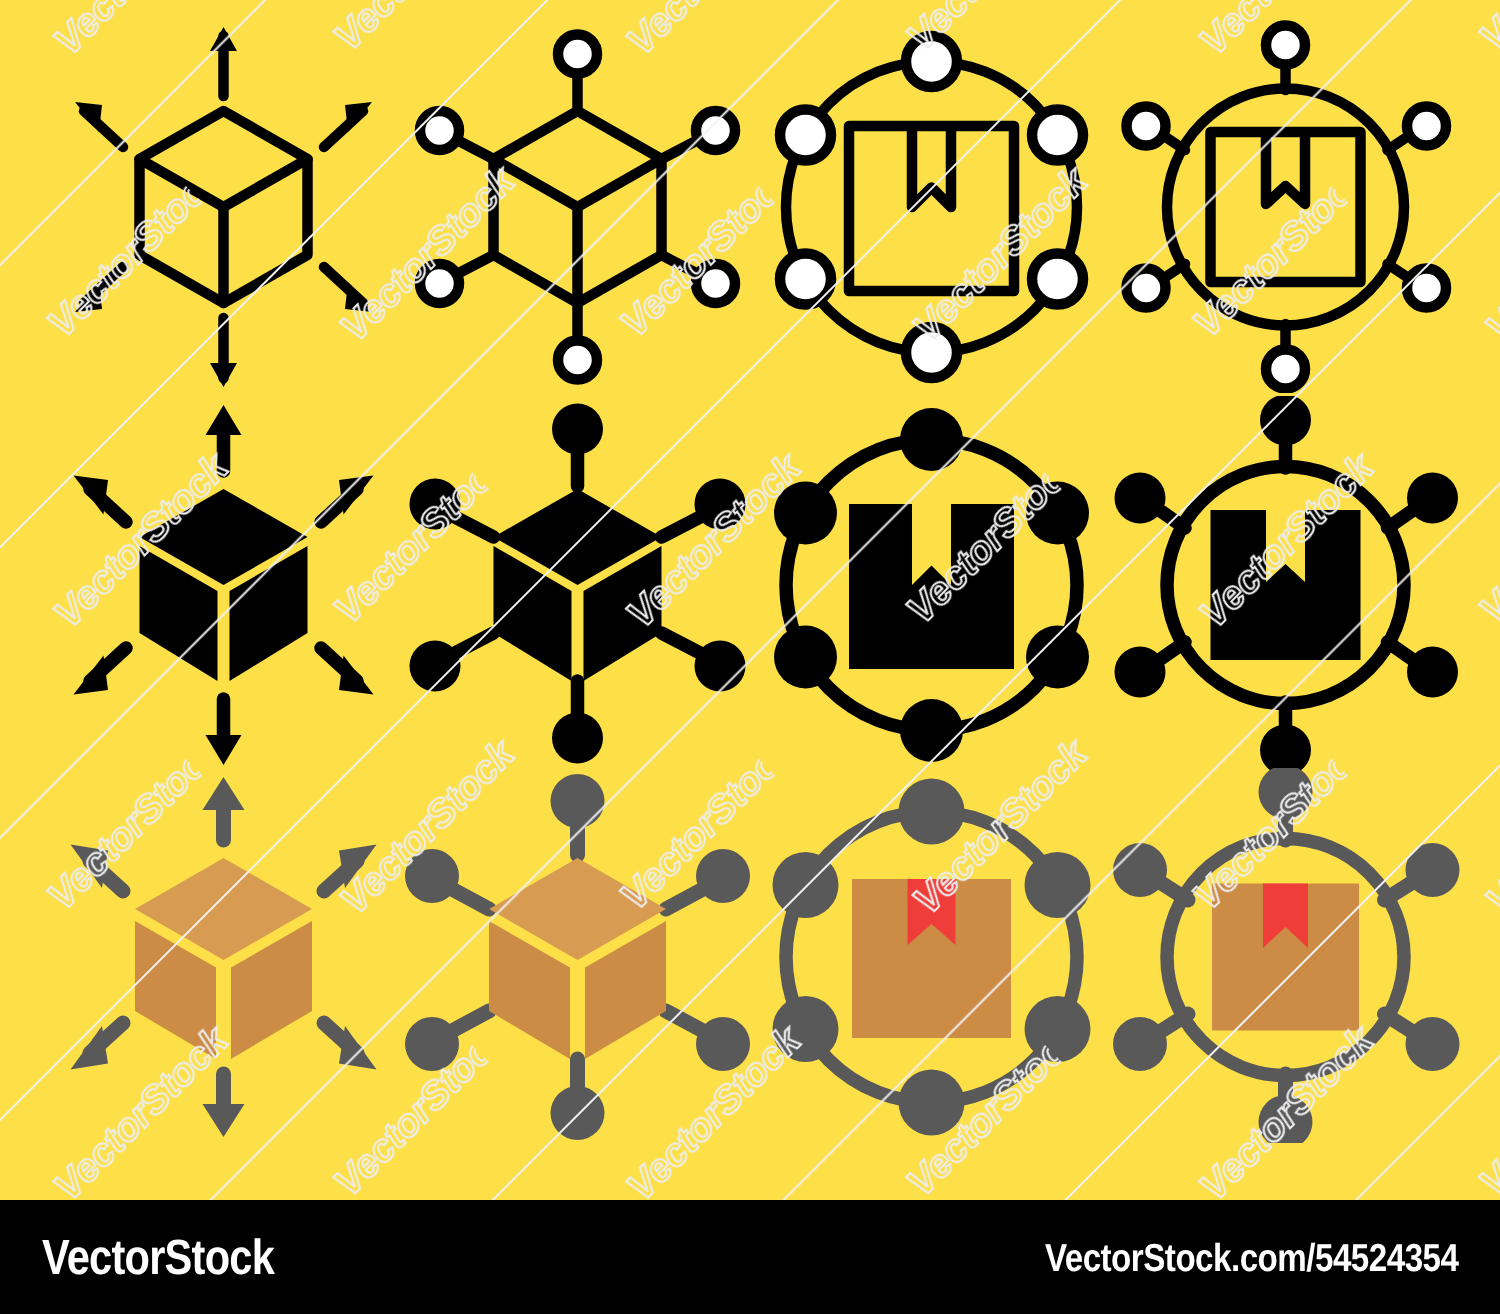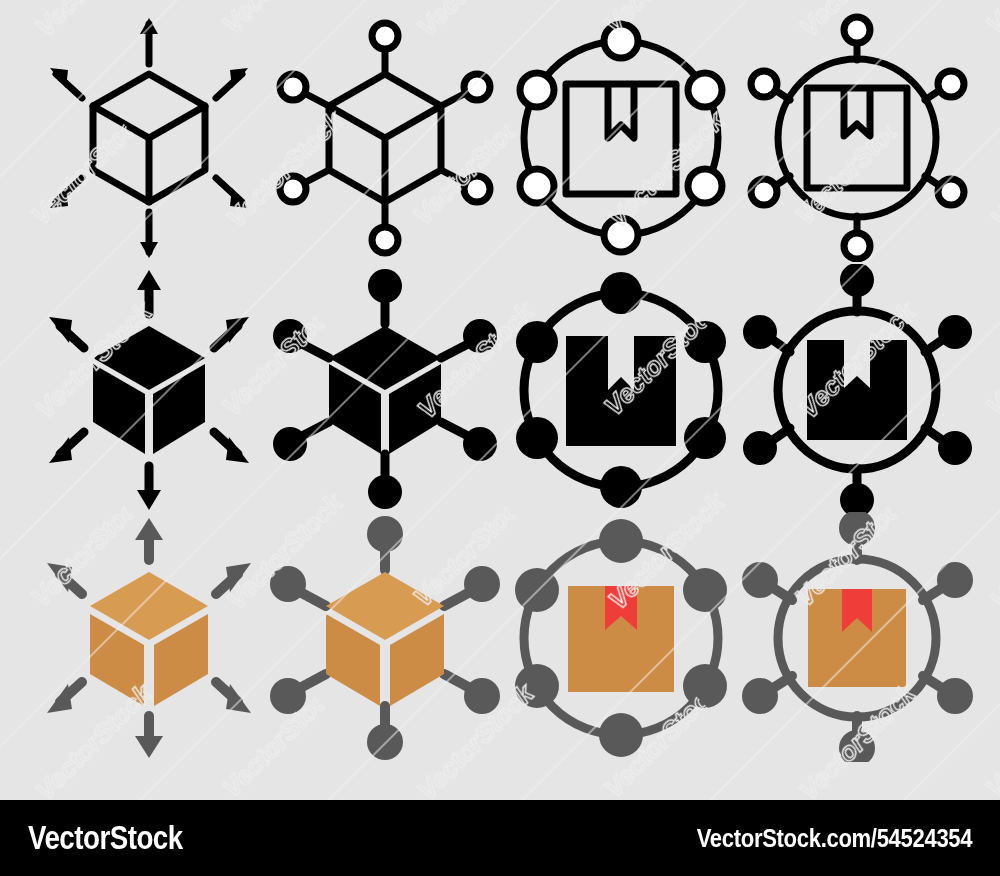--- a/index.html
+++ b/index.html
@@ -12,21 +12,21 @@
     height: 876px;
     font-family: "Liberation Sans", sans-serif;
     overflow: hidden;
     position: relative;
   }
 
   #stage {
     position: relative;
     width: 1000px;
     height: 876px;
-    background: #e5e5e5;
+    background: #fde047;
     overflow: hidden;
   }
 
   
   #watermark-layer {
     position: absolute;
     left: 0; top: 0;
     width: 1000px;
     height: 800px;
     overflow: hidden;

